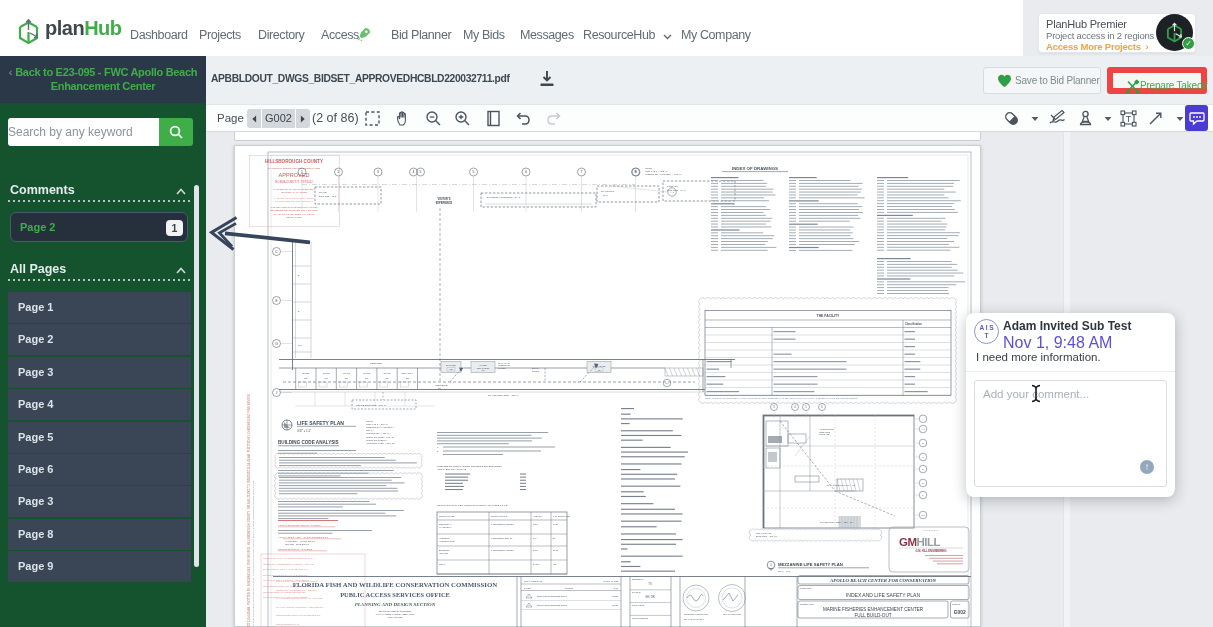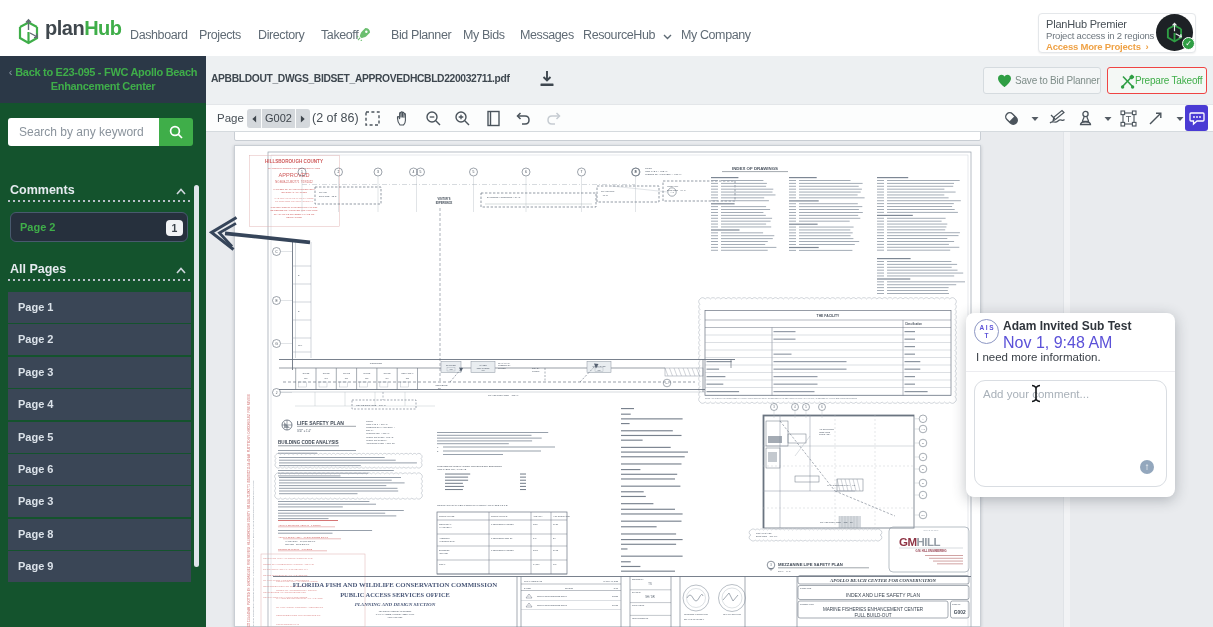--- a/index.html
+++ b/index.html
@@ -1,49 +1,49 @@
 <!DOCTYPE html>
 <html><head><meta charset="utf-8"><title>PlanHub</title>
 <style>
 *{margin:0;padding:0;box-sizing:border-box}
 html,body{width:1213px;height:627px;overflow:hidden;font-family:"Liberation Sans",sans-serif;background:#e9ebee}
 .abs{position:absolute}
 #root{position:relative;width:1213px;height:627px}
 
-#nav{position:absolute;left:0;top:0;width:1213px;height:56px;background:#fff;z-index:30}
+#nav{position:absolute;left:0;top:0;width:1023px;height:56px;background:#fff;z-index:30}
 #nav .item{position:absolute;top:28px;font-size:12.5px;color:#606b75;letter-spacing:-0.4px}
 #logo-text{position:absolute;left:45px;top:17px;font-size:20px;font-weight:bold;color:#3f474d;letter-spacing:-0.5px}
 #logo-text b{color:#3fae49}
 #premier{position:absolute;left:1038px;top:13px;width:158px;height:40px;background:#fff;border:1px solid #e4e7ea;border-radius:4px;box-shadow:0 1px 2px rgba(0,0,0,.06)}
 #premier .t1{position:absolute;left:7px;top:4px;font-size:11px;font-weight:normal;color:#474f56;letter-spacing:-0.2px}
 #premier .t2{position:absolute;left:7px;top:16px;font-size:9.5px;color:#6d767e;letter-spacing:-0.2px}
 #premier .t3{position:absolute;left:7px;top:27px;font-size:9.5px;font-weight:bold;color:#efa246;letter-spacing:-0.2px}
 #avatar{position:absolute;left:1156px;top:14px;width:37px;height:37px;border-radius:50%;background:#1d2125;z-index:31}
 #avatar-badge{position:absolute;left:1182px;top:37px;width:13px;height:13px;border-radius:50%;background:#2f9e44;border:1px solid #fff;z-index:32;color:#fff;font-size:8px;line-height:11px;text-align:center}
 
 #sidebar{position:absolute;left:0;top:56px;width:206px;height:571px;background:#14532d;z-index:20}
 #backblk{position:absolute;left:0;top:0;width:206px;height:47px;background:#2b3847;text-align:center;padding-top:10px}
 #backblk .bl{font-size:11px;font-weight:bold;color:#3fae49;line-height:13.5px;letter-spacing:-0.3px;white-space:nowrap}
 #backblk .chev{color:#8e9aa6;margin-right:3px;font-weight:normal}
-#search{position:absolute;left:8px;top:62px;width:151px;height:28px;background:#fff;border-radius:3px 0 0 3px;font-size:12px;color:#8a939c;line-height:28px;padding-left:11px}
+#search{position:absolute;left:8px;top:62px;width:151px;height:28px;background:#fff;border-radius:3px 0 0 3px;font-size:12px;color:#8a939c;line-height:28px;}
 #searchbtn{position:absolute;left:159px;top:62px;width:34px;height:28px;background:#3fae49;border-radius:0 3px 3px 0}
 .sechead{position:absolute;left:10px;font-size:12.5px;font-weight:bold;color:#e6ebf0}
 .seccaret{position:absolute;left:176px;width:10px;height:10px}
 .dotline{position:absolute;left:8px;width:183px;height:2px;background-image:repeating-linear-gradient(90deg,#b9c1c9 0 2px,transparent 2px 5px)}
 #citem{position:absolute;left:10px;top:156px;width:178px;height:30px;background:#26303d;border:1px solid #485a6e;border-radius:6px}
 #citem .pg{position:absolute;left:9px;top:8px;font-size:11px;font-weight:bold;color:#3fae49}
 #citem .badge{position:absolute;right:4px;top:7px;width:17px;height:16px;background:#f1f3f5;border-radius:4px;color:#3b434b;font-size:10.5px;font-weight:bold;text-align:center;line-height:16px}
 .pitem{position:absolute;left:8px;width:183px;height:31px;background:#3a4656;color:#dbe2e9;font-size:11px;font-weight:bold;line-height:31px;padding-left:10px}
 #sscroll{position:absolute;left:194px;top:129px;width:5px;height:382px;background:#dfe5ea;border-radius:3px}
 
 #subhead{position:absolute;left:206px;top:56px;width:1007px;height:48px;background:#edf0f2}
 #fname{position:absolute;left:5px;top:17px;font-size:10.3px;font-weight:bold;color:#3e474f;letter-spacing:-0.35px}
 .btn{position:absolute;top:11px;height:27px;border-radius:3px;font-size:10px;line-height:25px;white-space:nowrap;letter-spacing:-0.2px}
 #btn-save{left:777px;width:118px;border:1px solid #d5dbdf;background:#f4f6f7;color:#7e8d89}
-#btn-prep{left:901px;width:100px;border:1px solid #ef4444;background:#f4f8f5;color:#3fae49}
+#btn-prep{left:901px;width:100px;border:6px solid #ef4444;background:#f4f8f5;color:#3fae49}
 
 #toolbar{position:absolute;left:206px;top:104px;width:1007px;height:28px;background:#fcfdfd;border-top:1px solid #e3e6e9;border-bottom:1px solid #d5dade}
 #toolbar .lbl{position:absolute;top:6px;font-size:12.5px;color:#474f56}
 .navgrp{position:absolute;left:41px;top:4px;height:19px}
 .navbtn{position:absolute;top:0;height:19px;background:#d4d8dc;text-align:center}
 
 #canvas{position:absolute;left:206px;top:132px;width:864px;height:495px;background:#e9ebee;overflow:hidden}
 #vscroll{position:absolute;right:0;top:0;width:7px;height:495px;background:#f2f3f5;border-left:1px solid #e0e3e7}
 #sliver{position:absolute;left:28px;top:-1px;width:747px;height:10px;background:#fff;border:1px solid #c9ced4;border-radius:0 0 2px 2px}
 #page{position:absolute;left:28px;top:13px;width:747px;height:482px;background:#fff;border:1px solid #c9ced4;box-shadow:0 1px 3px rgba(60,70,80,.25)}
@@ -53,21 +53,21 @@
 #ovl .l2{position:absolute;left:49px;top:82px;font-size:33px;color:#fafbfc;white-space:nowrap;letter-spacing:-0.2px}
 #arrow{position:absolute;left:195px;top:205px;z-index:41}
 
 #popup{position:absolute;left:966px;top:313px;width:209px;height:184px;background:#fff;border-radius:8px;box-shadow:0 3px 14px rgba(40,50,60,.3);z-index:50}
 #popup .ava{position:absolute;left:8px;top:6px;width:25px;height:25px;border-radius:50%;border:1.5px solid #8d97c4}
 #popup .ava span{position:absolute;width:100%;text-align:center;font-size:6.5px;color:#5b51d8;font-weight:bold}
 #popup .nm{position:absolute;left:37px;top:6px;font-size:12px;font-weight:bold;color:#2f353c}
 #popup .dt{position:absolute;left:37px;top:21px;font-size:16px;color:#5b51d8}
 #popup .msg{position:absolute;left:10px;top:38px;font-size:11.5px;color:#3a4047}
 #popup .divider{position:absolute;left:0;top:58px;width:209px;height:1px;background:#ececf0}
-#popup .ta{position:absolute;left:8px;top:67px;width:193px;height:107px;border:1px solid #d9dde2;border-radius:11px}
+#popup .ta{position:absolute;left:8px;top:67px;width:193px;height:107px;border:1px solid #d9dde2;border-radius:3px}
 #popup .ph{position:absolute;left:8px;top:7px;font-size:11.5px;color:#a9b1b9}
 #popup .send{position:absolute;right:12px;bottom:12px;width:14px;height:14px;border-radius:50%;background:#93a7bd;color:#fff;font-size:10px;line-height:14px;text-align:center;font-weight:bold}
 </style></head>
 <body>
 <div id="root">
 
 <div id="nav">
   <svg class="abs" style="left:15px;top:18px" width="27" height="27" viewBox="0 0 27 27">
     <g fill="none" stroke="#3fae49" stroke-width="2.2">
       <path d="M5,9 L5,20 L13.5,25 L22,20 L22,9"></path>
@@ -76,21 +76,21 @@
     </g>
     <g stroke="#606a72" stroke-width="1.4" fill="none">
       <path d="M13.5,12 L13.5,2 M11,4.4 L13.5,1.8 L16,4.4"></path>
       <path d="M15,15 L21.5,18.5 M21.5,15.7 L22.3,19 L19,19.6"></path>
     </g>
   </svg>
   <div id="logo-text">plan<b>Hub</b></div>
   <div class="item" style="left:130px">Dashboard</div>
   <div class="item" style="left:199px">Projects</div>
   <div class="item" style="left:258px">Directory</div>
-  <div class="item" style="left:321px">Takeoff</div>
+  <div class="item" style="left:321px">Access</div>
   <svg class="abs" style="left:357px;top:27px" width="14" height="14" viewBox="0 0 15 15">
     <path d="M9,1 C12,1 14,3 14,6 L10.5,9.5 C8.5,11.5 5,12 5,12 L3,10 C3,10 3.5,6.5 5.5,4.5 Z" fill="#6cbf70"></path>
     <circle cx="10" cy="5" r="1.3" fill="#fff"></circle>
     <path d="M3.5,11.5 L1,14 M1.2,9.8 L0,11 M5.2,13.8 L4,15" stroke="#6cbf70" stroke-width="1.1"></path>
   </svg>
   <div class="item" style="left:391px">Bid Planner</div>
   <div class="item" style="left:463px">My Bids</div>
   <div class="item" style="left:520px">Messages</div>
   <div class="item" style="left:583px">ResourceHub</div>
   <svg class="abs" style="left:663px;top:34px" width="9" height="6" viewBox="0 0 9 6">

